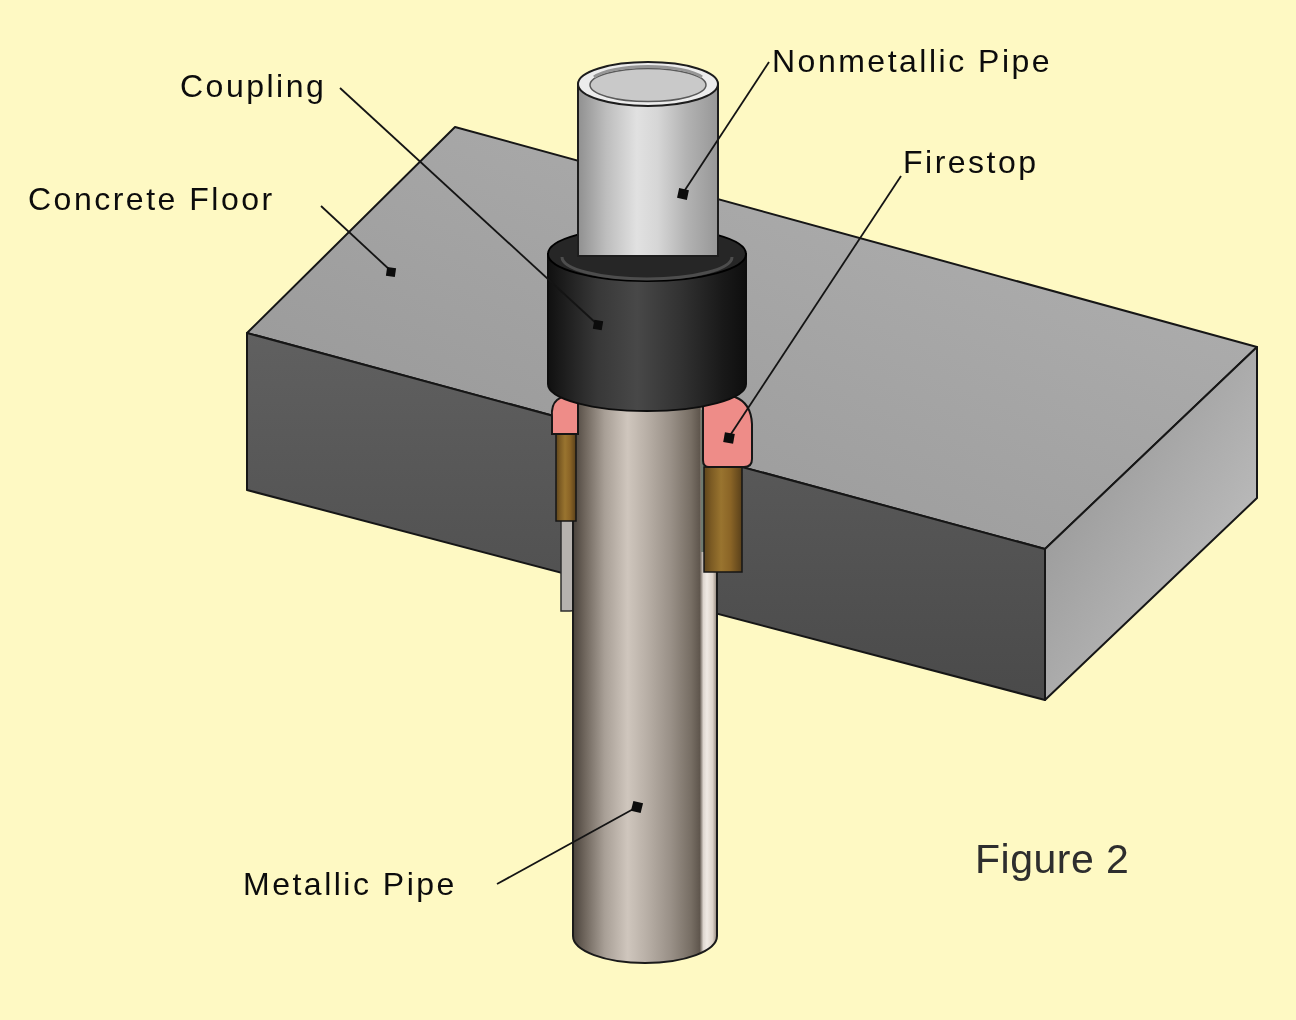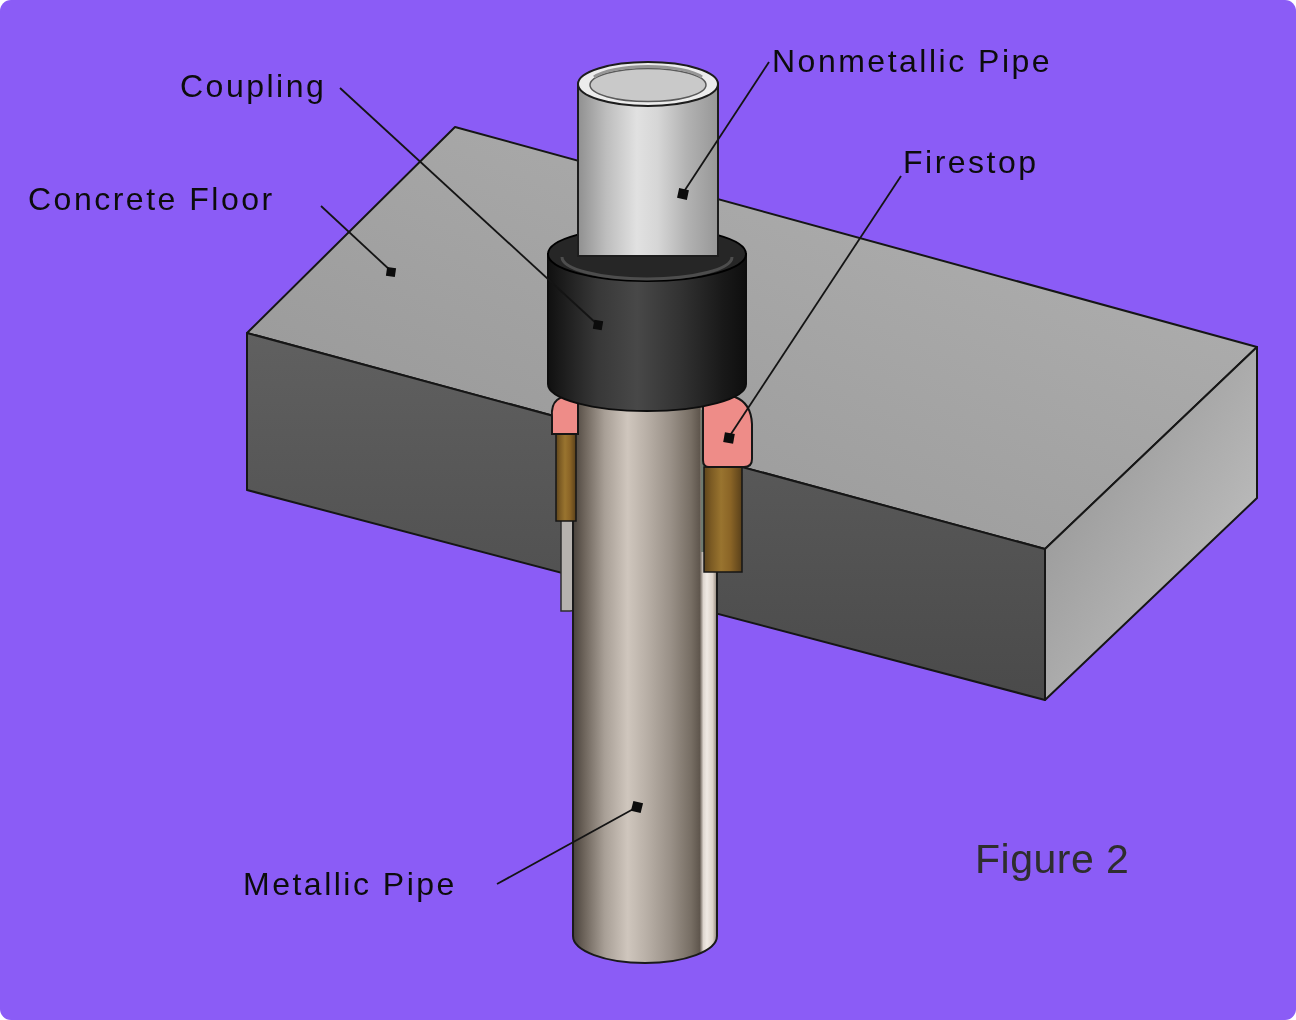--- a/index.html
+++ b/index.html
@@ -4,24 +4,23 @@
 <style>
   html, body {
     margin: 0;
     padding: 0;
     background: #ffffff;
   }
   .stage {
     position: relative;
     width: 1296px;
     height: 1020px;
-    background: #8b5cf6;
+    background: #fef9c3;
     overflow: hidden;
     font-family: "Liberation Sans", sans-serif;
-    border-radius: 11px;
   }
   svg { display: block; }
   .callout-text {
     font-family: "Liberation Sans", sans-serif;
     font-size: 32px;
     font-weight: 400;
     letter-spacing: 2.5px;
     fill: #0c0c0c;
   }
   .caption-text {

